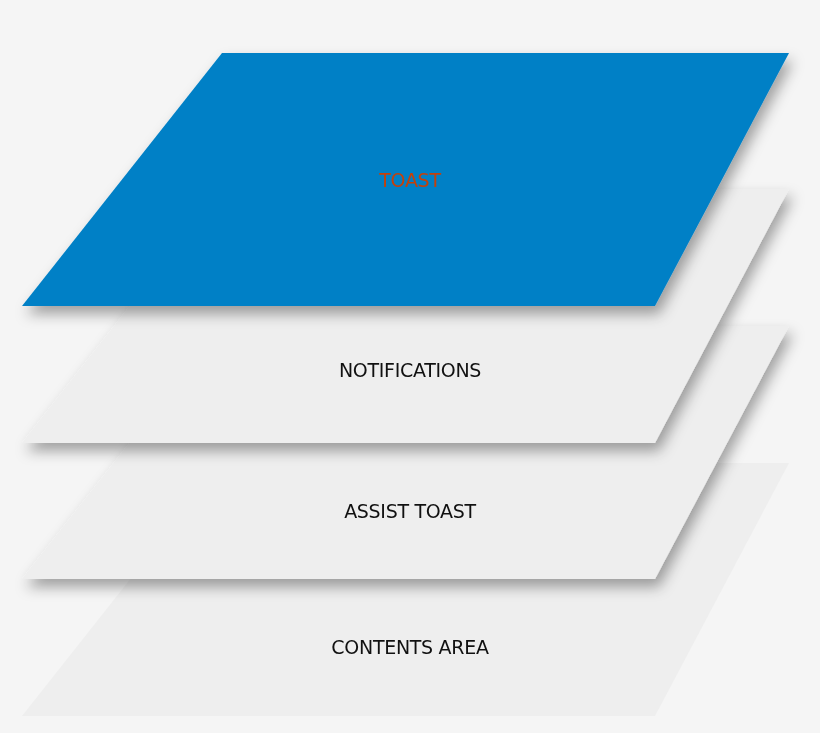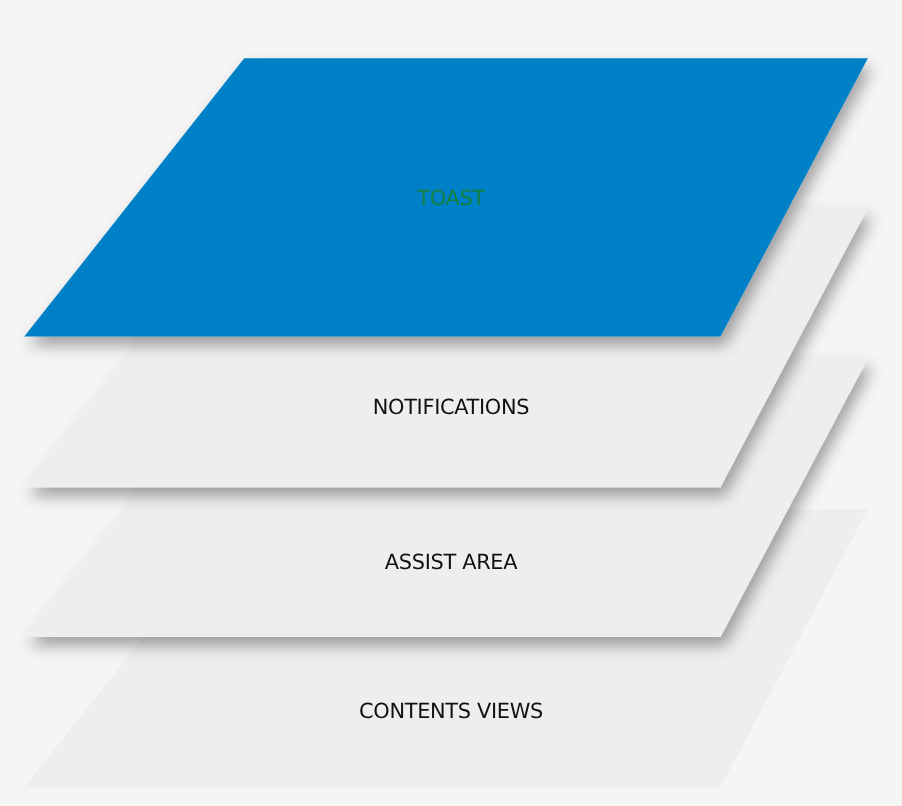--- a/index.html
+++ b/index.html
@@ -18,16 +18,16 @@
       <feDropShadow dx="4" dy="8" stdDeviation="7" flood-color="#000" flood-opacity="0.35"></feDropShadow>
     </filter>
   </defs>
 
   <polygon points="222,463 789,463 655,716 22,716" fill="#eeeeee"></polygon>
   <polygon points="222,326 789,326 655,579 22,579" fill="#eeeeee" filter="url(#sh)"></polygon>
   <polygon points="222,189 789,189 655,443 22,443" fill="#eeeeee" filter="url(#sh)"></polygon>
   <polygon points="222,53 789,53 655,306 22,306" fill="#0080c6" filter="url(#sh)"></polygon>
 </svg>
 
-<div class="label" style="top:169px;color:#15803d;">TOAST</div>
+<div class="label" style="top:169px;color:#c2410c;">TOAST</div>
 <div class="label" style="top:359px;color:#111;">NOTIFICATIONS</div>
-<div class="label" style="top:500px;color:#111;">ASSIST AREA</div>
-<div class="label" style="top:636px;color:#111;">CONTENTS VIEWS</div>
+<div class="label" style="top:500px;color:#111;">ASSIST TOAST</div>
+<div class="label" style="top:636px;color:#111;">CONTENTS AREA</div>
 
 </body></html>

